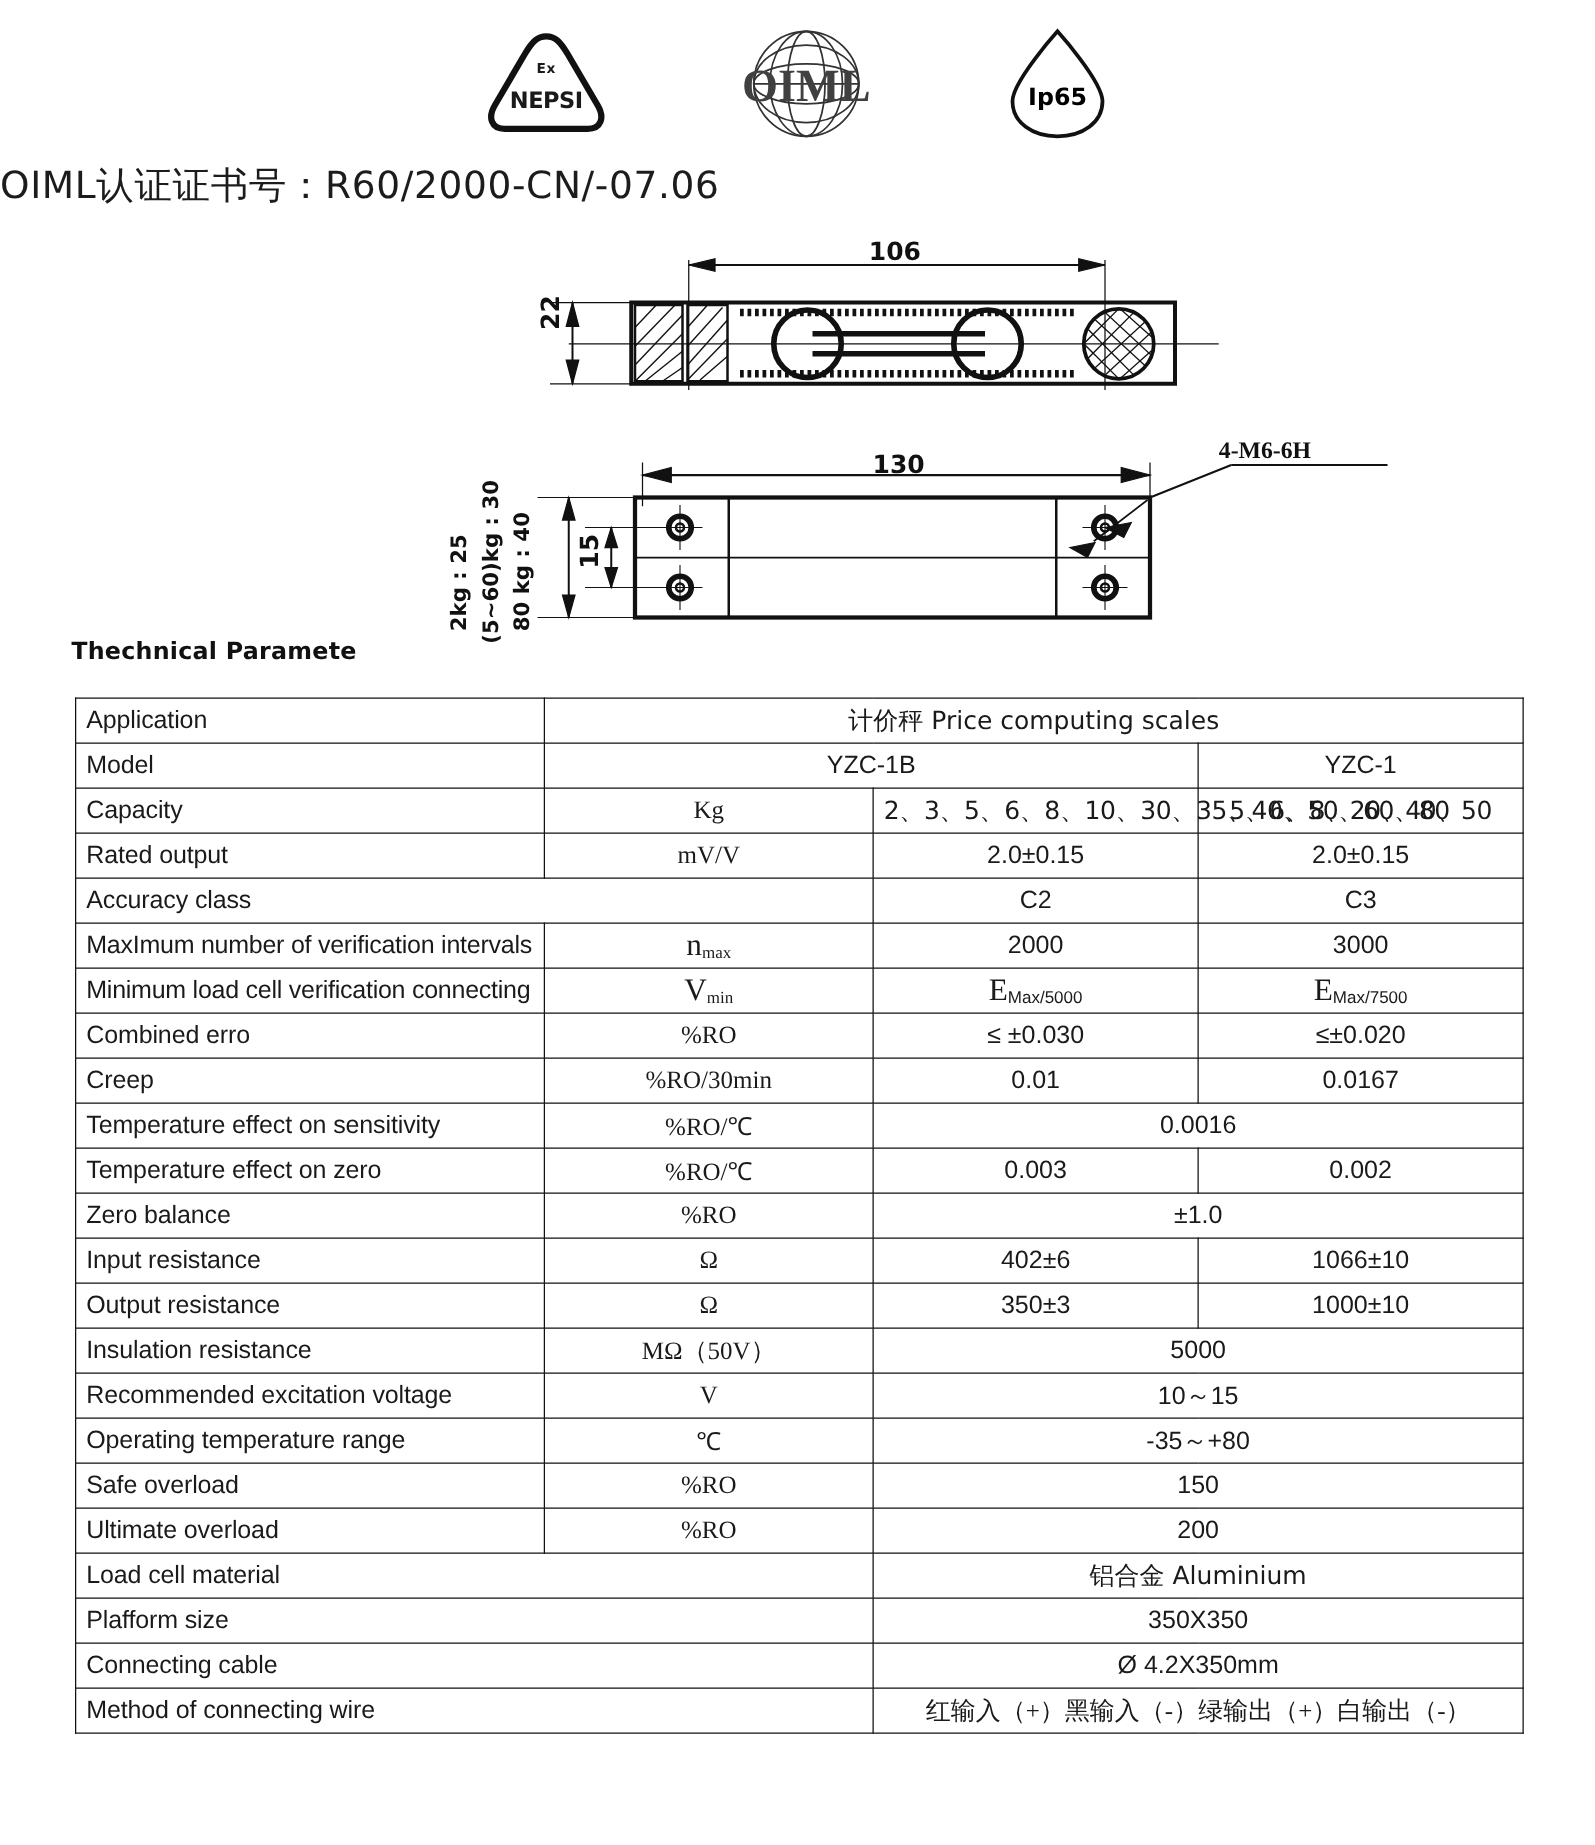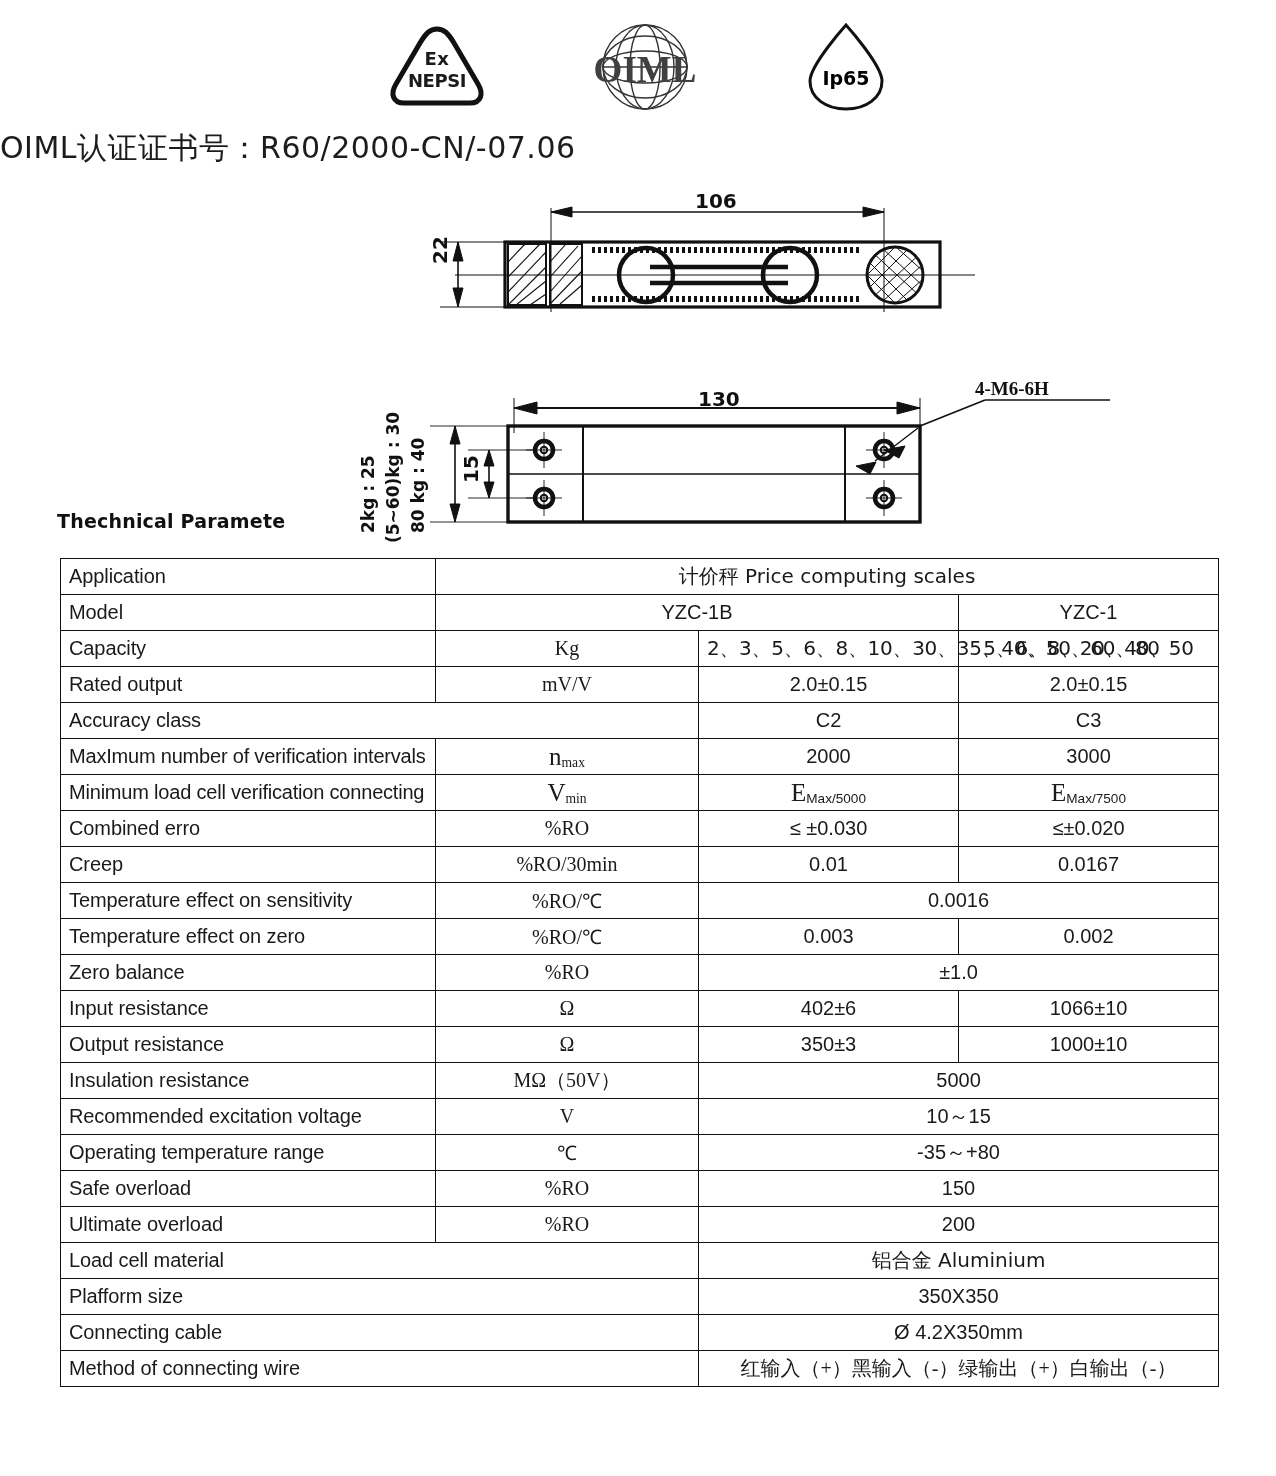--- a/index.html
+++ b/index.html
@@ -22,21 +22,21 @@
     justify-content: center;
     align-items: center;
     gap: 88px;
   }
   .logo-wrap { position: relative; }
   .nepsi-text {
     position: absolute; left: 0; right: 0; text-align: center;
     font-family: "DejaVu Sans", sans-serif; font-weight: bold;
     color: #1a1a1a;
   }
-  .nepsi-ex { top: 24px; font-size: 18px; letter-spacing: .5px; }
+  .nepsi-ex { top: 24px; font-size: 11px; letter-spacing: .5px; }
   .nepsi-name { top: 46px; font-size: 18px; letter-spacing: -0.4px; }
   .oiml-text {
     position: absolute; left: 0; right: 0; top: 27px; text-align: center;
     font-family: "Liberation Serif", serif; font-weight: bold;
     font-size: 37px; color: #404040; letter-spacing: 0px;
   }
   .ip65-text {
     position: absolute; left: 0; right: 0; top: 46px; text-align: center;
     font-family: "DejaVu Sans", sans-serif; font-weight: bold;
     font-size: 19px; color: #000;
@@ -47,21 +47,21 @@
     position: absolute;
     top: 128px; left: 0; width: 1276px;
     font-size: 30px;
     font-family: "DejaVu Sans", sans-serif;
     color: #1c1c1c;
     letter-spacing: 0.5px;
   }
 
   
   #drawing-side { position: absolute; top: 182px; left: 0; width: 1276px; height: 150px; }
-  #drawing-top  { position: absolute; top: 350px; left: 0; width: 1276px; height: 165px; margin-top: 28px; }
+  #drawing-top  { position: absolute; top: 350px; left: 0; width: 1276px; height: 165px; }
 
   .dim-label {
     position: absolute;
     font-family: "DejaVu Sans", sans-serif;
     font-weight: bold;
     color: #111;
   }
 
   
   #section-title {

